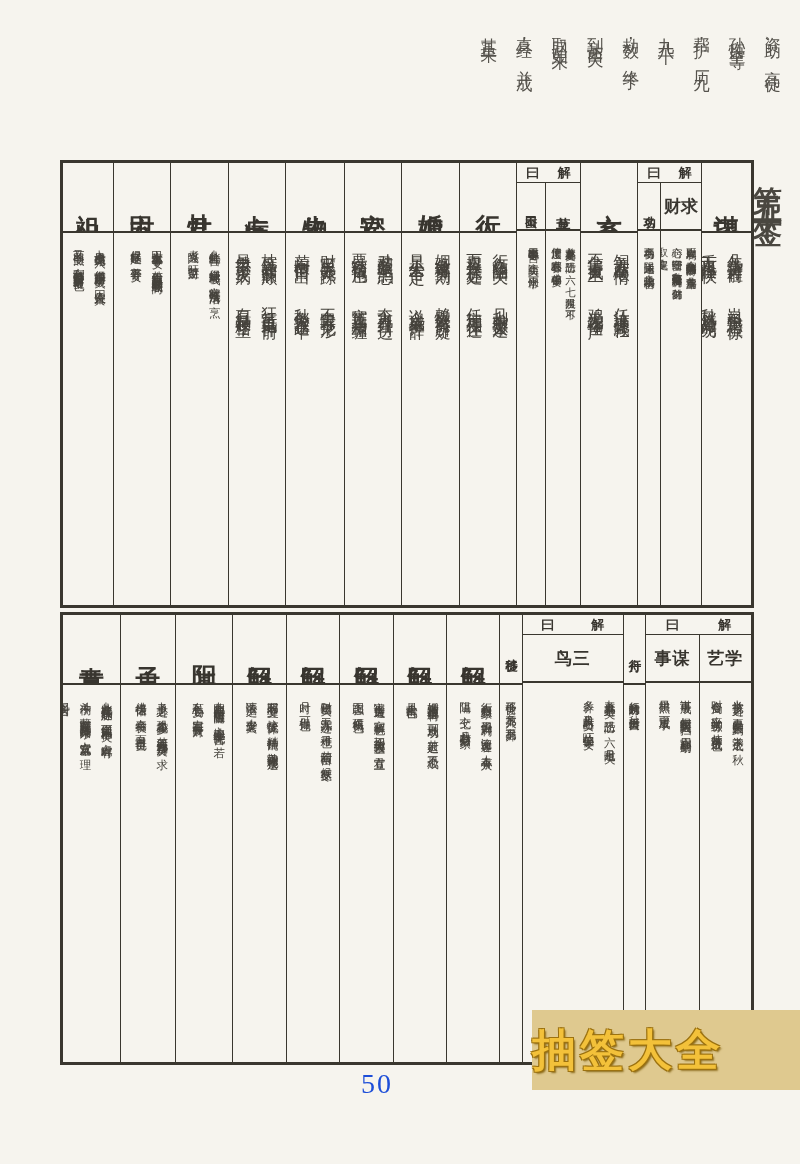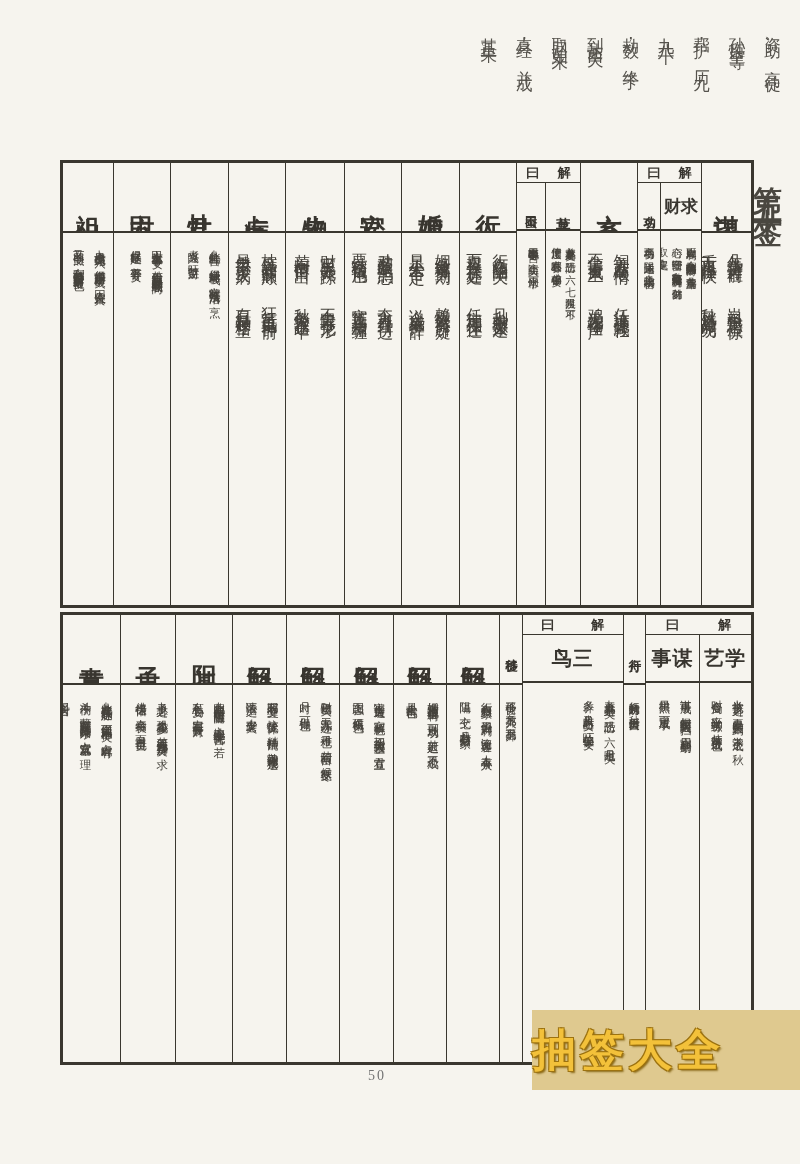--- a/index.html
+++ b/index.html
@@ -43,21 +43,21 @@
   .col + .col{border-right:1.5px solid var(--border);}
   .col > .hdr{height:70px;}
   .hdr{
     border-bottom:2px solid var(--border);
     display:flex;align-items:center;justify-content:center;
     color:var(--hdr-ink);overflow:hidden;flex:none;
   }
   .hdr-v-lg{writing-mode:vertical-rl;text-orientation:upright;font-size:25px;font-weight:bold;letter-spacing:3px;}
   .hdr-v-md{writing-mode:vertical-rl;text-orientation:upright;font-size:14.5px;font-weight:bold;letter-spacing:1px;}
   .hdr-v-sm{writing-mode:vertical-rl;text-orientation:upright;font-size:12.5px;font-weight:bold;}
-  .hdr-h-lg{font-size:20px;font-weight:bold;letter-spacing:1px;}
+  .hdr-h-lg{font-size:17px;font-weight:bold;letter-spacing:1px;}
   .hdr-h-md{font-size:17px;font-weight:bold;}
 
   .band{
     height:20px;flex:none;border-bottom:1.5px solid var(--border);
     display:flex;justify-content:space-around;align-items:center;
     font-size:13px;font-weight:bold;color:var(--hdr-ink);
   }
   .gbody{flex:1;display:flex;flex-direction:row-reverse;min-height:0;}
   .sub{flex:var(--w) 1 0;display:flex;flex-direction:column;min-width:0;}
   .sub + .sub{border-right:1.5px solid var(--border);}
@@ -68,21 +68,21 @@
     padding:8px 3px 4px 2px;overflow:hidden;color:var(--ink);
   }
   .poem{font-size:16px;line-height:1.62;letter-spacing:2.5px;}
   .prose{font-size:11.5px;line-height:1.85;letter-spacing:1px;}
   .prose-tight{font-size:10.5px;line-height:1.35;letter-spacing:0.5px;}
   .prose-sm{font-size:11px;line-height:1.6;letter-spacing:0.5px;}
   .tline{white-space:normal;}
 
   .page-number{
     position:absolute;top:1068px;left:0;width:754px;text-align:center;
-    font-size:14px;letter-spacing:2px;color:#737373;
+    font-size:28px;letter-spacing:2px;color:#1d4ed8;
   }
   .watermark{
     position:absolute;left:532px;top:1010px;width:268px;height:80px;
     background:var(--wm-bg);display:flex;align-items:center;justify-content:flex-start;
     z-index:5;
   }
   .watermark span{
     font-size:44px;font-weight:bold;letter-spacing:4px;color:var(--wm-text);
     text-shadow:1px 1px 0 var(--wm-edge),-1px -1px 0 var(--wm-edge),
                 1px -1px 0 var(--wm-edge),-1px 1px 0 var(--wm-edge),

